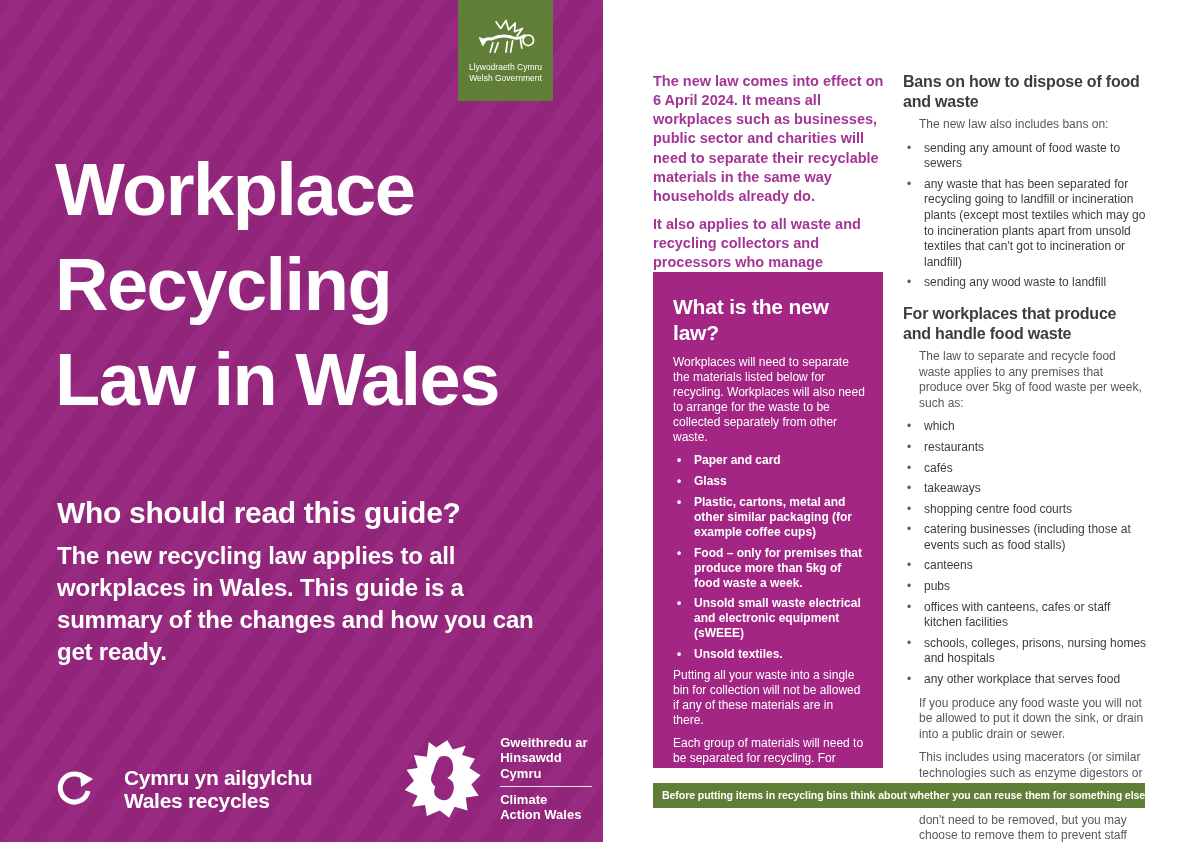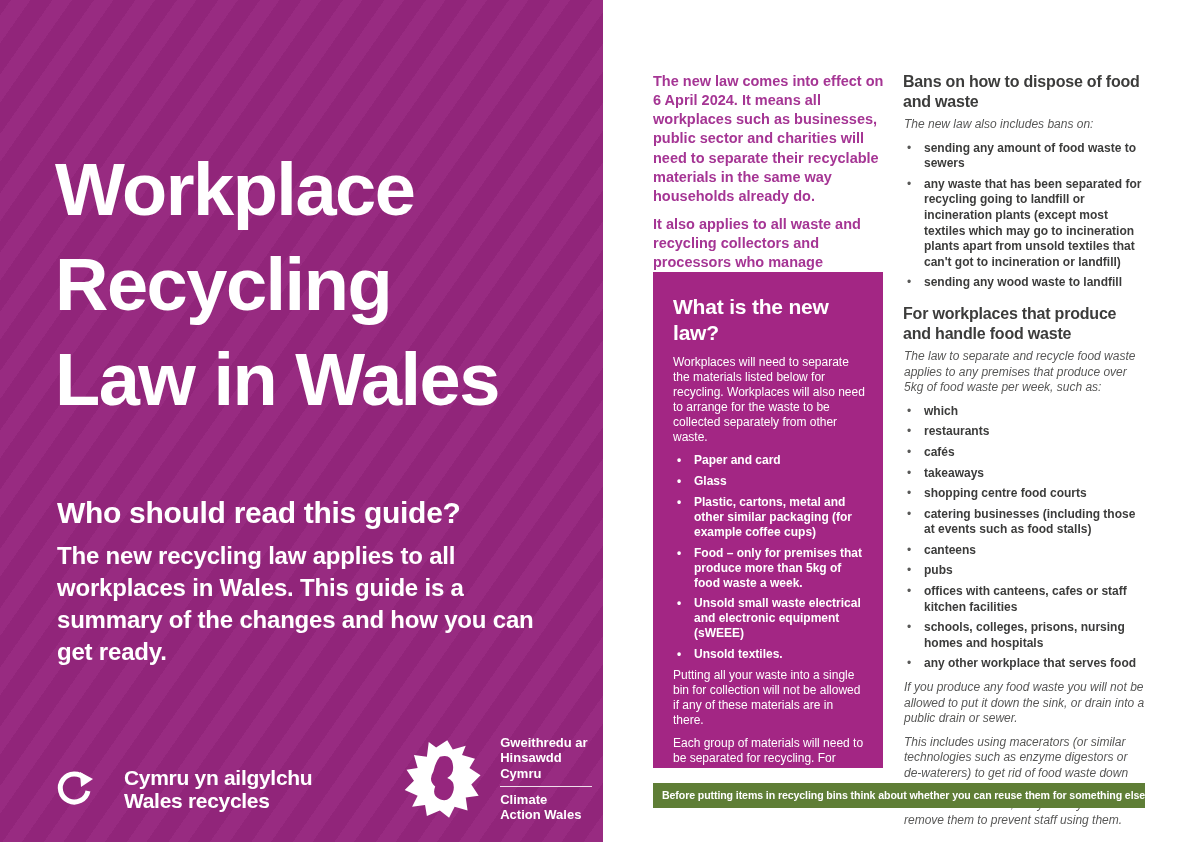--- a/index.html
+++ b/index.html
@@ -62,39 +62,54 @@
   .what-box li{
     position:relative;padding-left:21px;margin-bottom:6px;
     font-size:12px;font-weight:700;line-height:1.24;
   }
   .what-box li::before{content:"•";position:absolute;left:4px;top:0;font-weight:700;}
   .right-col{position:absolute;left:903px;top:72px;width:244px;}
   .right-col h3{
     margin:0 0 5px 0;color:#3C3C3B;font-size:16px;font-weight:700;line-height:1.25;letter-spacing:-0.2px;
   }
   .right-col .sec2{margin-top:13px;}
-  .right-col p{margin:0 0 8px 1px;color:#585857;font-size:12px;font-weight:400;line-height:1.3;font-style:italic;}
+  .right-col p{margin:0 0 8px 16px;color:#585857;font-size:12px;font-weight:400;line-height:1.3;}
   .right-col ul{list-style:none;margin:2px 0 8px 0;padding:0;}
   .right-col li{
     position:relative;padding-left:21px;margin-bottom:5px;
-    color:#3C3C3B;font-size:12px;font-weight:700;line-height:1.3;
+    color:#3C3C3B;font-size:12px;font-weight:400;line-height:1.3;
   }
   .right-col li::before{content:"•";position:absolute;left:4px;top:0;color:#585857;font-weight:400;}
   .banner{
     position:absolute;left:653px;top:783px;width:492px;height:25px;
     background:#5F7E36;color:#fff;font-size:10.6px;font-weight:700;
     line-height:25px;padding-left:9px;box-sizing:border-box;white-space:nowrap;overflow:hidden;
     letter-spacing:-0.1px;
   }
 </style>
 </head>
 <body>
 
 <div class="panel">
 
+  <div class="wg-logo">
+    <svg class="dragon" width="66" height="46" viewBox="0 0 100 70">
+      <g stroke="#ffffff" fill="none" stroke-width="2.6" stroke-linecap="round" stroke-linejoin="round">
+        <path d="M35 12 L42 22 L50 10 L54 24 L64 14 L63 27 L75 22 L67 33"></path>
+        <path d="M14 42 Q20 36 28 38 Q44 30 60 36 Q70 39 78 33" stroke-width="4.5"></path>
+        <path d="M10 36 L20 40 L15 48 Z" fill="#ffffff" stroke-width="1.5"></path>
+        <circle cx="84" cy="40" r="8"></circle>
+        <path d="M30 44 L26 58 M33 58 L38 44 M52 42 L50 58 M57 58 L60 41 M72 38 L74 52"></path>
+      </g>
+    </svg>
+    <div class="wg-text">
+      <div>Llywodraeth Cymru</div>
+      <div>Welsh Government</div>
+    </div>
+  </div>
 
   <div class="cover-title">
     <div>Workplace</div>
     <div>Recycling</div>
     <div>Law in Wales</div>
   </div>
 
   <div class="cover-subtitle">Who should read this guide?</div>
 
   <div class="cover-intro">The new recycling law applies to all workplaces in Wales. This guide is a summary of the changes and how you can get ready.</div>

